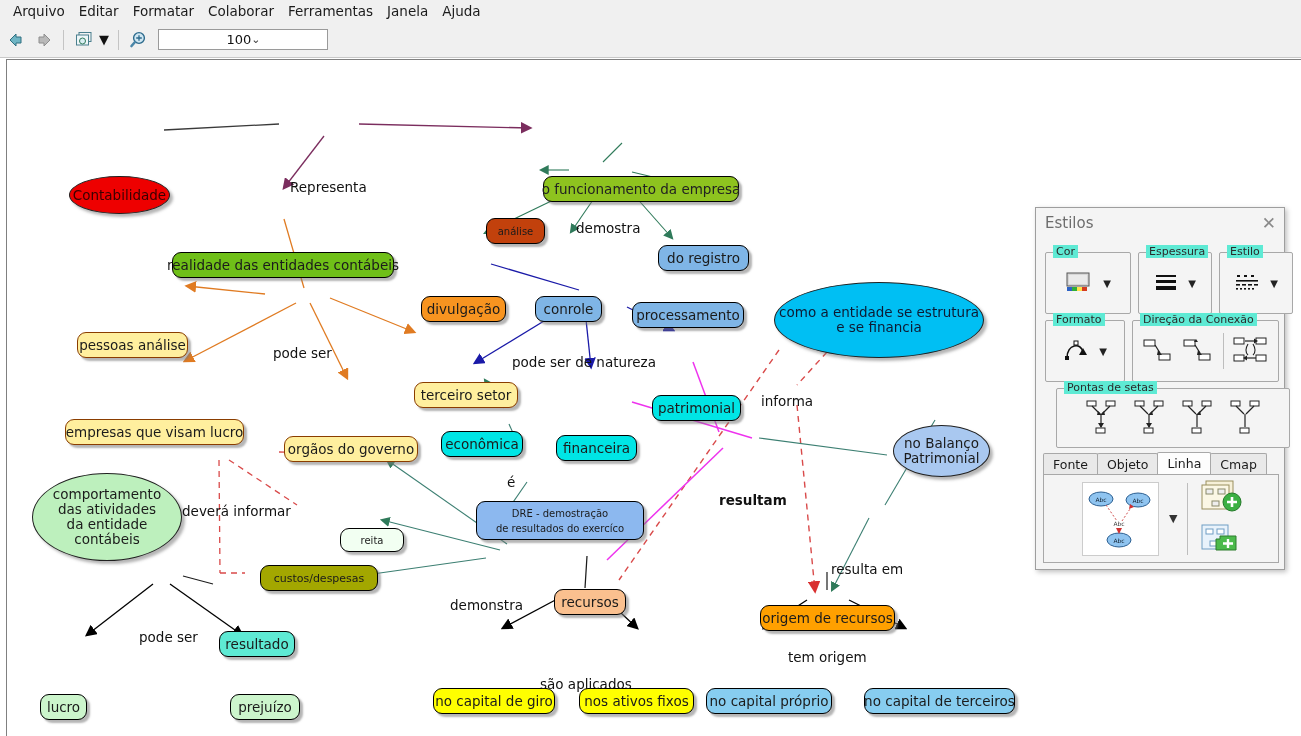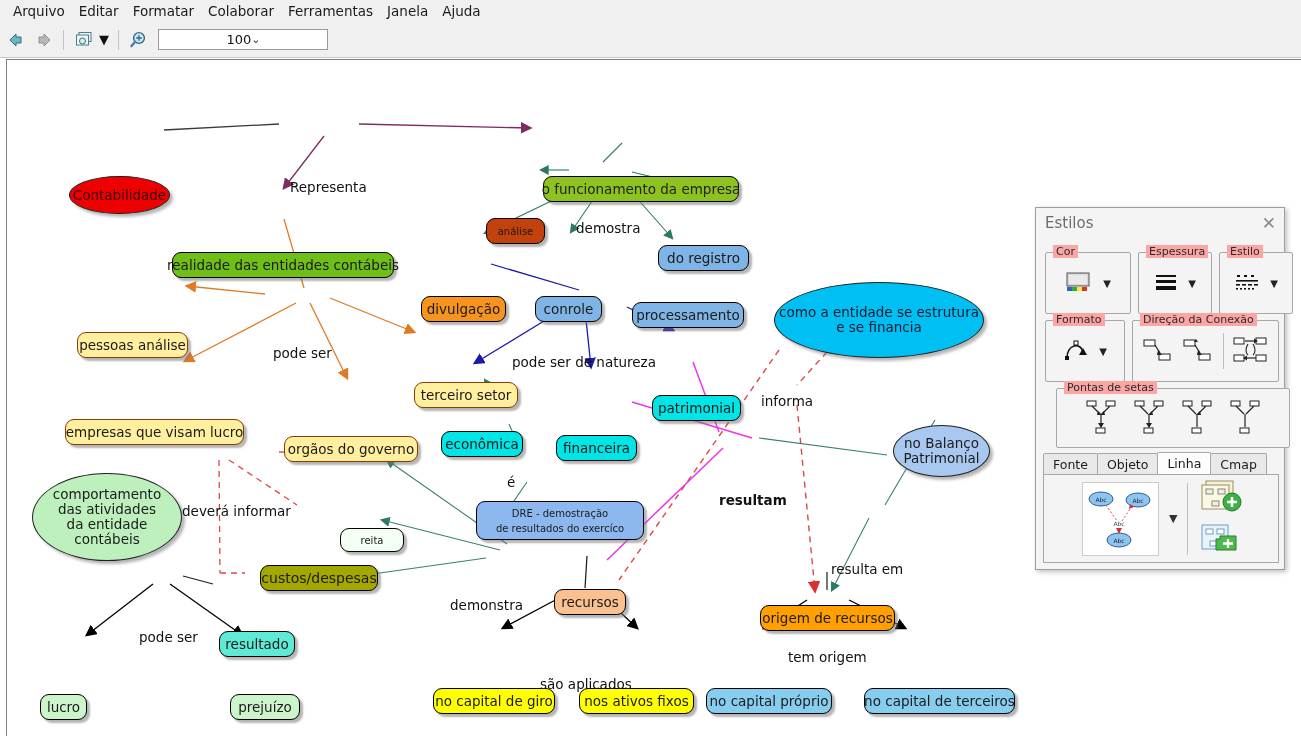--- a/index.html
+++ b/index.html
@@ -75,21 +75,21 @@
     height:30px;display:flex;align-items:center;justify-content:space-between;
     padding:0 8px 0 9px;box-sizing:border-box;
   }
   #styles-title .t{font-size:15px;color:#6d6d6d;}
   #styles-title .x{font-size:17px;color:#8a8a8a;cursor:default;line-height:1;}
   .grp{
     position:absolute;border:1px solid #a8a8a8;border-radius:2px;
     box-sizing:border-box;background:#f4f4f4;
   }
   .grp > .cap{
-    position:absolute;top:-8px;left:7px;background:#fca5a5;
+    position:absolute;top:-8px;left:7px;background:#5eead4;
     padding:0 3px;font-size:11px;color:#2b2b2b;white-space:nowrap;text-align:center;
   }
   .grp .body{
     width:100%;height:100%;display:flex;align-items:center;justify-content:center;
     gap:10px;
   }
   .tabs{
     position:absolute;left:7px;top:245px;width:236px;height:22px;
     display:flex;align-items:flex-end;gap:0;
   }
@@ -292,21 +292,21 @@
       <div class="node box" style="left: 549px; top: 375px; width: 81px; height: 26px; background: rgb(0, 229, 229); color: rgb(27, 27, 27); font-size: 13.5px;">financeira</div>
       <div class="node ell" style="left: 886px; top: 365px; width: 97px; height: 52px; background: rgb(169, 200, 240); color: rgb(27, 27, 27); font-size: 13.5px;">no Balanço
 Patrimonial</div>
       <div class="node ell" style="left: 25px; top: 413px; width: 150px; height: 88px; background: rgb(189, 240, 189); color: rgb(27, 27, 27); font-size: 13.5px;">comportamento
 das atividades
 da entidade
 contábeis</div>
       <div class="node box" style="left: 333px; top: 468px; width: 64px; height: 24px; background: rgb(242, 255, 242); color: rgb(27, 27, 27); font-size: 10px;">reita</div>
       <div class="node box" style="left: 469px; top: 441px; width: 168px; height: 39px; background: rgb(140, 184, 239); color: rgb(27, 27, 27); font-size: 10px;">DRE - demostração
 de resultados do exercíco</div>
-      <div class="node box" style="left: 253px; top: 505px; width: 118px; height: 26px; background: rgb(163, 167, 0); color: rgb(27, 27, 27); font-size: 14px;">custos/despesas</div>
+      <div class="node box" style="left: 253px; top: 505px; width: 118px; height: 26px; background: rgb(163, 167, 0); color: rgb(27, 27, 27); font-size: 11px;">custos/despesas</div>
       <div class="node box" style="left: 547px; top: 529px; width: 72px; height: 26px; background: rgb(250, 192, 143); color: rgb(27, 27, 27); font-size: 13.5px;">recursos</div>
       <div class="node box" style="left: 753px; top: 545px; width: 135px; height: 26px; background: rgb(255, 160, 0); color: rgb(27, 27, 27); font-size: 13.5px;">origem de recursos</div>
       <div class="node box" style="left: 212px; top: 571px; width: 76px; height: 26px; background: #5eead4; color: rgb(27, 27, 27); font-size: 13.5px;">resultado</div>
       <div class="node box" style="left: 33px; top: 634px; width: 47px; height: 26px; background: rgb(204, 245, 204); color: rgb(27, 27, 27); font-size: 13.5px;">lucro</div>
       <div class="node box" style="left: 223px; top: 634px; width: 70px; height: 26px; background: rgb(204, 245, 204); color: rgb(27, 27, 27); font-size: 13.5px;">prejuízo</div>
       <div class="node box" style="left: 426px; top: 628px; width: 122px; height: 26px; background: rgb(255, 255, 0); color: rgb(27, 27, 27); font-size: 13.5px;">no capital de giro</div>
       <div class="node box" style="left: 572px; top: 628px; width: 115px; height: 26px; background: rgb(255, 255, 0); color: rgb(27, 27, 27); font-size: 13.5px;">nos ativos fixos</div>
       <div class="node box" style="left: 699px; top: 628px; width: 126px; height: 26px; background: rgb(135, 205, 240); color: rgb(27, 27, 27); font-size: 13.5px;">no capital próprio</div>
       <div class="node box" style="left: 857px; top: 628px; width: 151px; height: 26px; background: rgb(135, 205, 240); color: rgb(27, 27, 27); font-size: 13.5px;">no capital de terceiros</div>
     </div>

